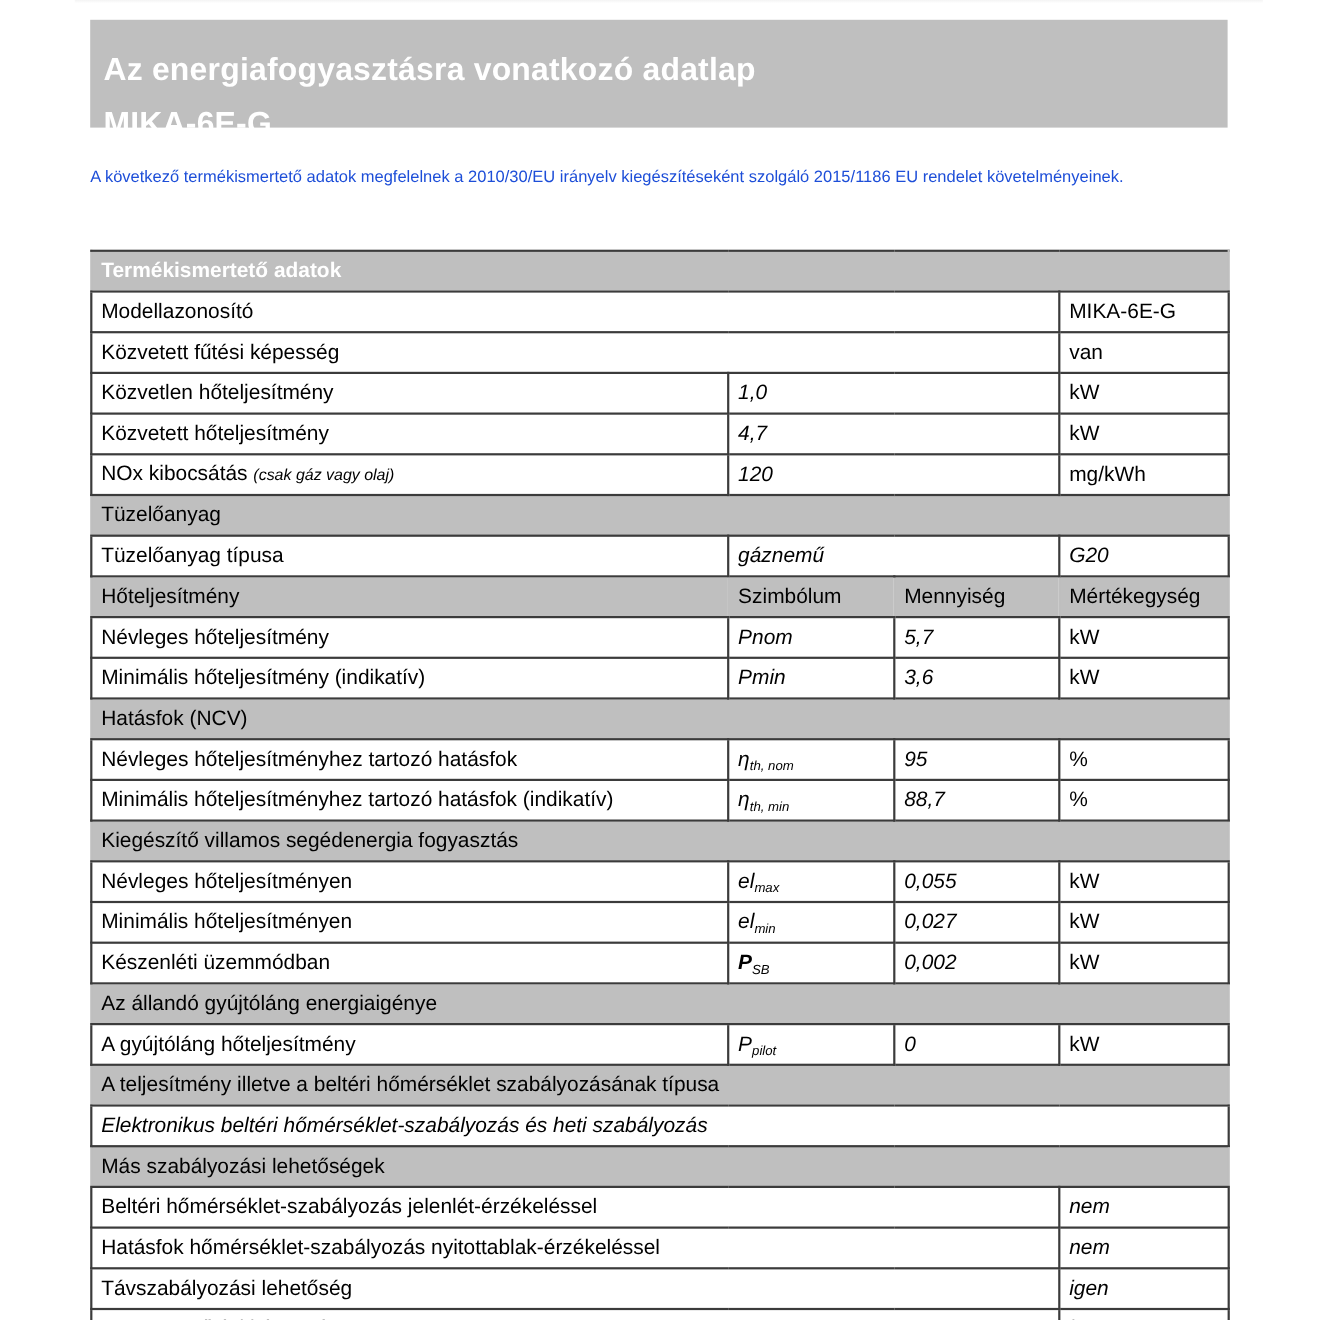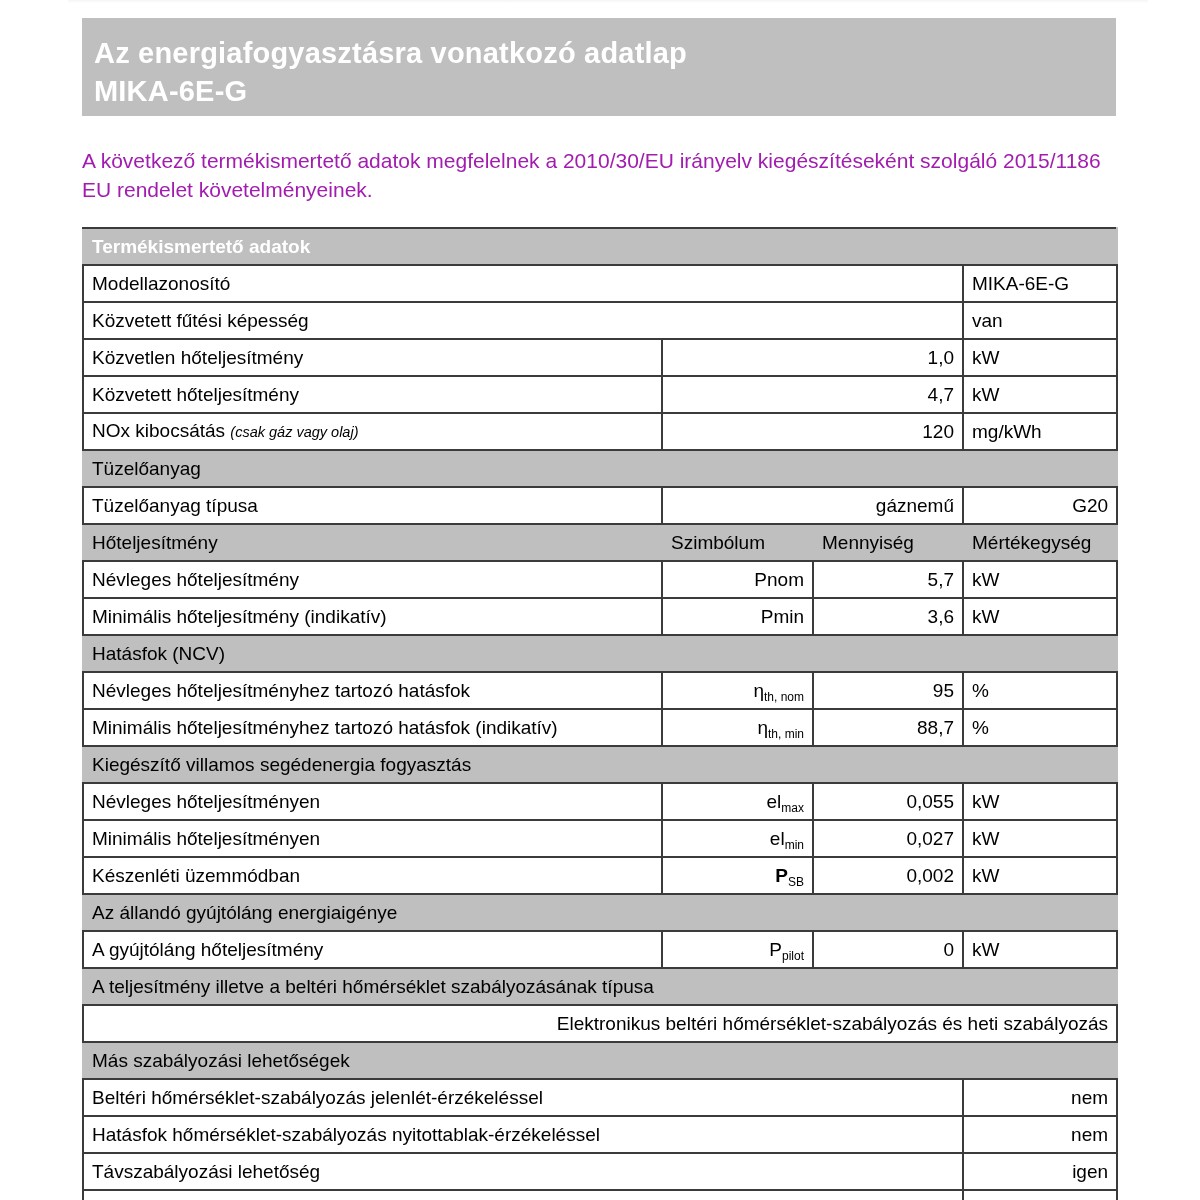--- a/index.html
+++ b/index.html
@@ -43,31 +43,32 @@
     box-sizing: border-box;
     padding: 16px 0 0 12px;
   }
   .title-line {
     color: #ffffff;
     font-weight: bold;
     font-size: 29px;
     line-height: 38px;
     letter-spacing: 0.2px;
     white-space: nowrap;
+    margin-top: 11px;
   }
 
   
   .intro {
     position: absolute;
     left: 82px;
     top: 146px;
     width: 1040px;
-    font-size: 21px;
+    font-size: 15px;
     line-height: 29px;
-    color: #a21caf;
+    color: #1d4ed8;
   }
 
   
   .sheet {
     position: absolute;
     left: 82px;
     top: 227px;
     width: 1034px;
     border-collapse: collapse;
     table-layout: fixed;
@@ -99,21 +100,21 @@
   }
   .sheet tr.section-first td {
     color: #ffffff;
     font-weight: bold;
   }
   .sheet td.band-head {
     background: #bfbfbf;
     font-weight: normal;
     border-color: #3b3b3b;
   }
-  .sheet td.center { text-align: right; }
+  .sheet td.center { text-align: left; font-style: italic; }
   .sheet td.left   { text-align: left; }
 
   .small-note {
     font-size: 14.5px;
     font-style: italic;
   }
   sub {
     font-size: 12px;
     line-height: 0;
     vertical-align: baseline;

